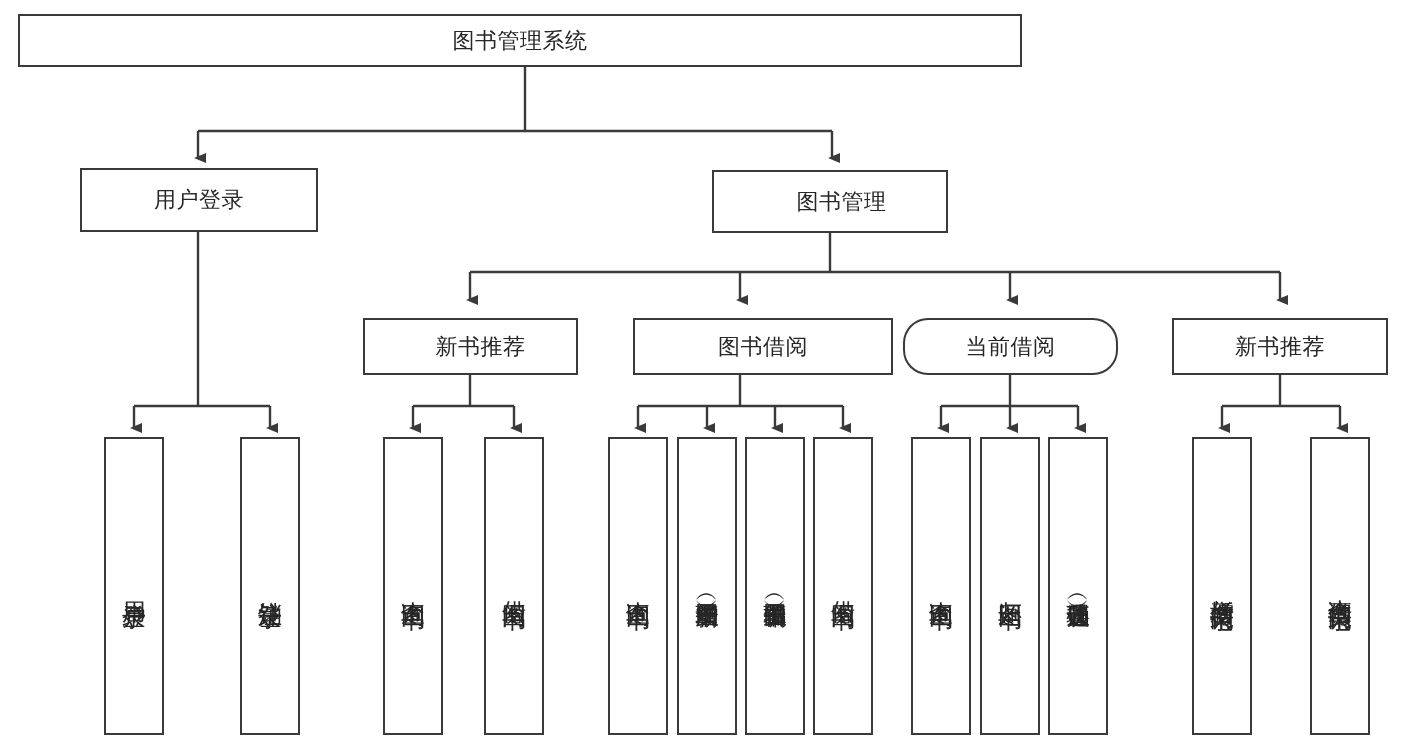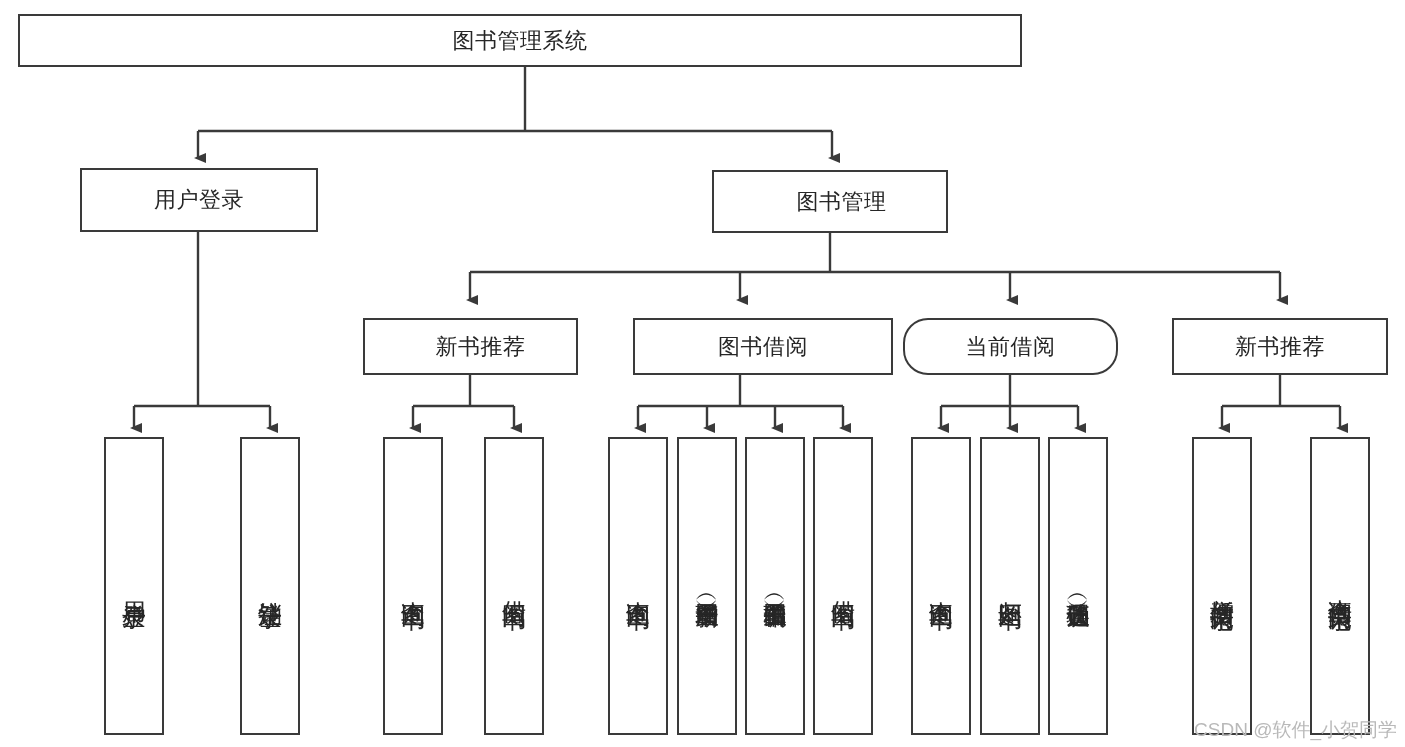--- a/index.html
+++ b/index.html
@@ -203,15 +203,14 @@
   </div>
 
   <div class="node vert" style="left:1192px; top:437px; width:60px; height:298px;">
     <span class="label">新增借阅记录</span>
   </div>
 
   <div class="node vert" style="left:1310px; top:437px; width:60px; height:298px;">
     <span class="label">查询借阅记录</span>
   </div>
 
-  <div class="watermark">CSDN @软件_小贺同学</div>
 
 </div>
 
 </body></html>

